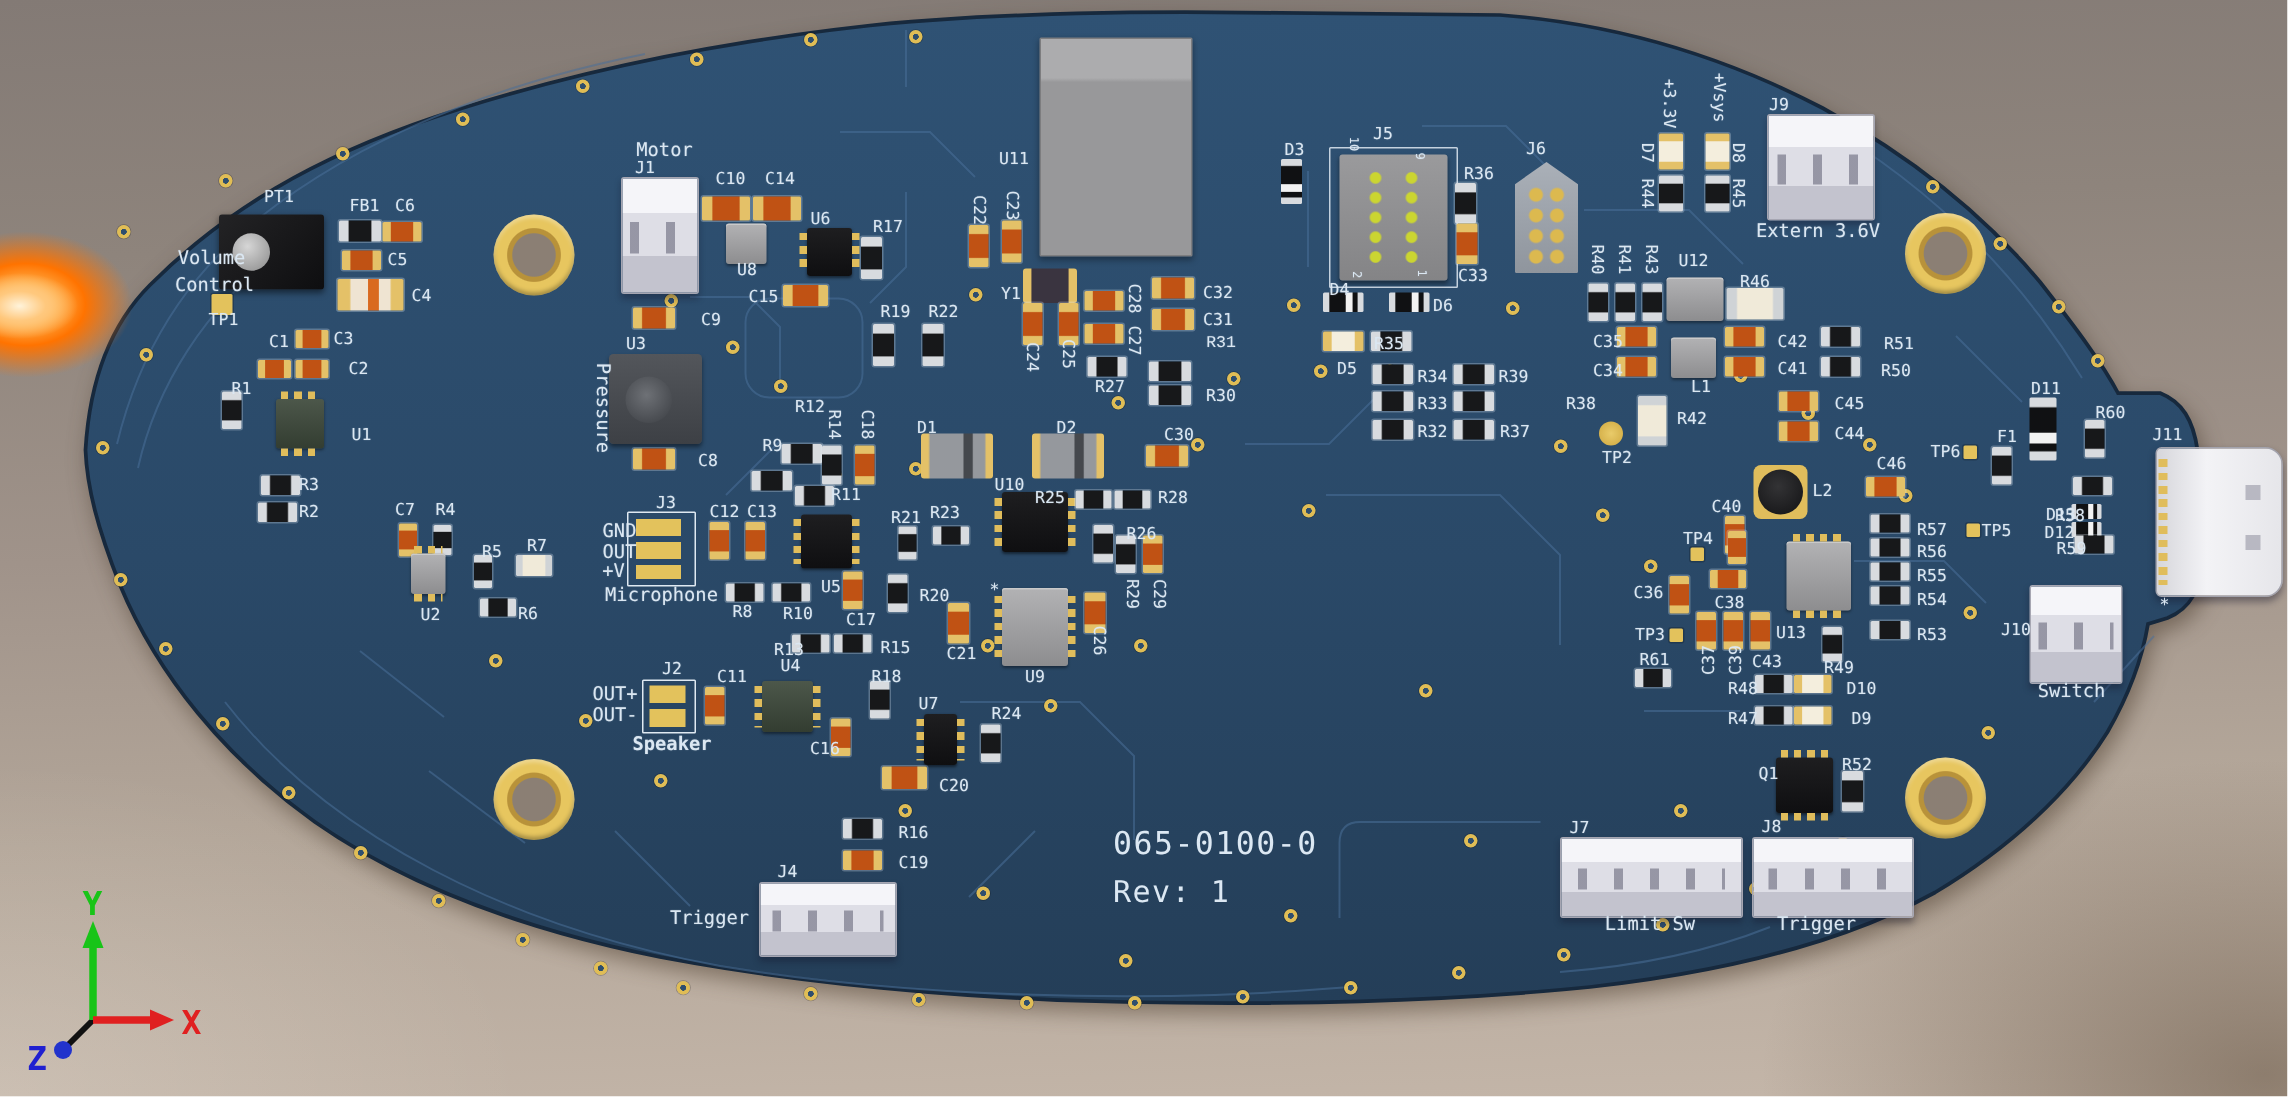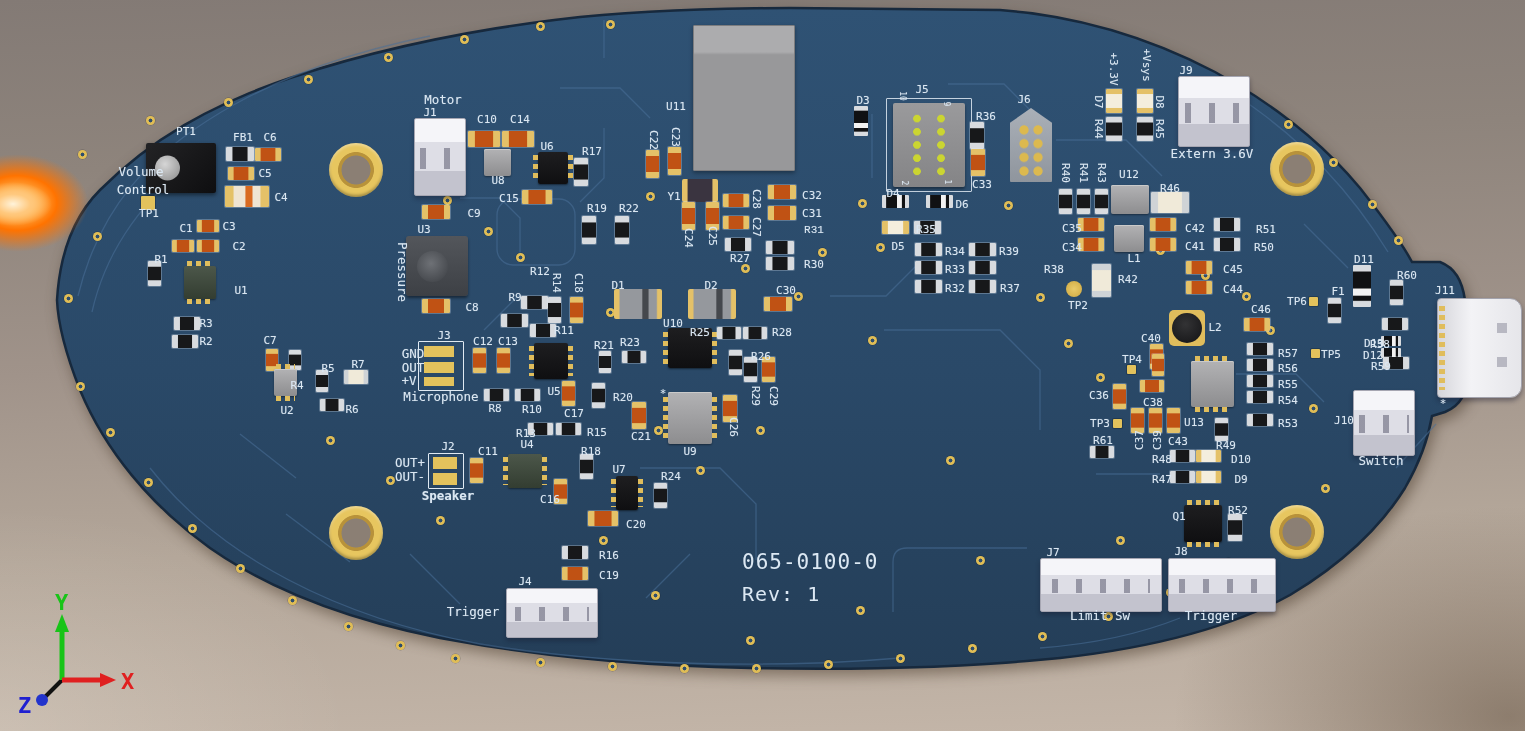--- a/index.html
+++ b/index.html
@@ -409,21 +409,21 @@
       <div class="slk" style="left: 281px; top: 197px;">C4</div>
       <div class="slk" style="left: 149px; top: 213px;">TP1</div>
       <div class="slk" style="left: 186px; top: 228px;">C1</div>
       <div class="slk" style="left: 229px; top: 226px;">C3</div>
       <div class="slk" style="left: 239px; top: 246px;">C2</div>
       <div class="slk" style="left: 161px; top: 259px;">R1</div>
       <div class="slk" style="left: 241px; top: 290px;">U1</div>
       <div class="slk" style="left: 206px; top: 323px;">R3</div>
       <div class="slk" style="left: 206px; top: 341px;">R2</div>
       <div class="slk" style="left: 270px; top: 340px;">C7</div>
-      <div class="slk" style="left: 297px; top: 340px; margin-top: 45px;">R4</div>
+      <div class="slk" style="left: 297px; top: 340px;">R4</div>
       <div class="slk" style="left: 328px; top: 368px;">R5</div>
       <div class="slk" style="left: 358px; top: 364px;">R7</div>
       <div class="slk" style="left: 287px; top: 410px;">U2</div>
       <div class="slk" style="left: 352px; top: 409px;">R6</div>
       <div class="slk s12" style="left: 443px; top: 100px;">Motor</div>
       <div class="slk" style="left: 430px; top: 112px;">J1</div>
       <div class="slk" style="left: 487px; top: 119px;">C10</div>
       <div class="slk" style="left: 520px; top: 119px;">C14</div>
       <div class="slk" style="left: 547px; top: 146px;">U6</div>
       <div class="slk" style="left: 592px; top: 151px;">R17</div>

